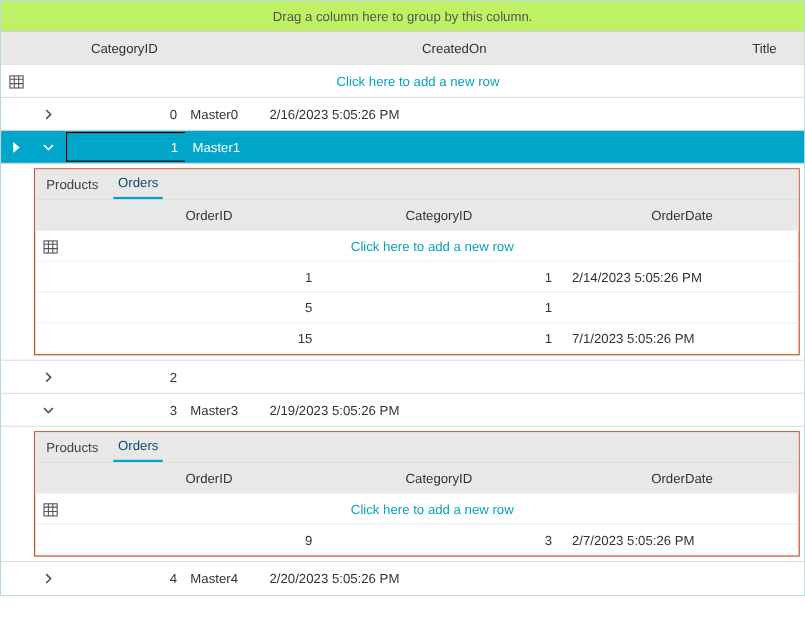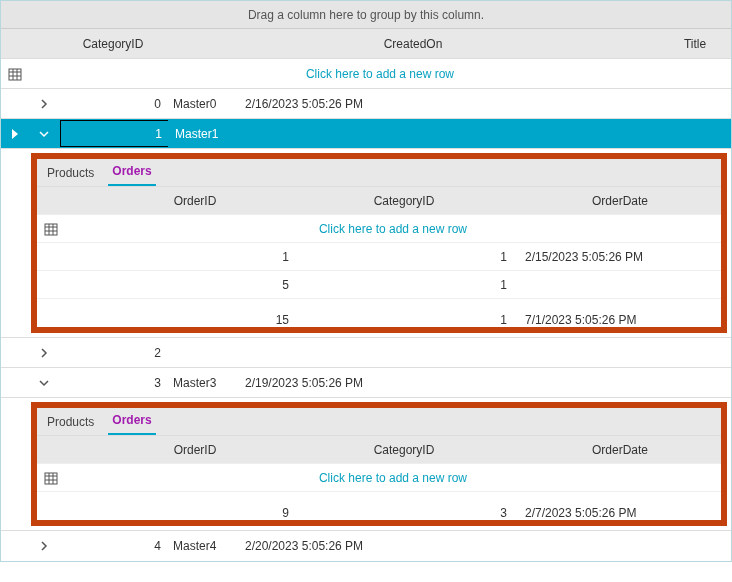--- a/index.html
+++ b/index.html
@@ -1,45 +1,45 @@
 <!DOCTYPE html>
 <html><head>
 <meta charset="utf-8">
 <style>
   * { box-sizing: border-box; }
   body { margin:0; font-family:"Segoe UI",Arial,sans-serif; font-size:12px; color:#333; background:#fff; }
   .grid { border:1px solid #b8d8e0; width:732px; }
-  .group-panel { background:#e5e5e5; border-bottom:1px solid #ccc; text-align:center; height:28px; line-height:28px; color:#555; }
+  .group-panel { background:#bef264; border-bottom:1px solid #ccc; text-align:center; height:28px; line-height:28px; color:#555; }
   .row { display:flex; border-bottom:1px solid #ddd; align-items:stretch; min-height:30px; }
   .header-row { background:#e8e8e8; }
   .cell { display:flex; align-items:center; padding:0 6px; overflow:hidden; white-space:nowrap; }
   .c-ind { width:28px; justify-content:center; flex:0 0 28px; }
   .c-exp { width:30px; justify-content:center; flex:0 0 30px; }
   .c-cat { width:108px; justify-content:flex-end; flex:0 0 108px; }
   .c-title{ width:72px; flex:0 0 72px; }
   .c-date { flex:1; }
   .header-row .cell { justify-content:center; color:#333; font-weight:400; }
   .add-row { color:#0aa2c0; background:#fff; }
   .add-row .add-text { flex:1; text-align:center; display:flex; justify-content:center; align-items:center; }
   .selected { background:#00a6c9; color:#fff; }
   .selected .cell { border-right:0; }
   .cursor-cell { border:1px solid #000; margin:1px; align-self:stretch; }
   svg { display:block; }
   .icon-exp svg { width:12px; height:12px; }
   .icon-ind svg { width:10px; height:12px; }
   .icon-col svg { width:14px; height:14px; }
 
   .nested { padding:4px 4px 4px 30px; border-bottom:1px solid #ddd; }
-  .nested-panel { border:6px solid #c2410c; background:#fff; }
+  .nested-panel { border:1px solid #c2410c; background:#fff; }
   .tabs { background:#e8e8e8; border-bottom:1px solid #ddd; display:flex; padding:4px 6px 0 6px; gap:10px; height:28px; align-items:flex-end; }
   .tab { padding:4px 4px 6px 4px; color:#444; cursor:pointer; }
-  .tab.active { color:#a21caf; border-bottom:2px solid #00a6c9;font-weight:bold; }
+  .tab.active { color:#0c4a6e; border-bottom:2px solid #00a6c9; }
 
   .nrow { display:flex; border-bottom:1px solid #eee; min-height:28px; align-items:stretch; }
-  .nrow:last-child { border-bottom:0;align-items:flex-end; }
+  .nrow:last-child { border-bottom:0; }
   .ncell { display:flex; align-items:center; padding:0 6px; }
   .n-ind { width:28px; justify-content:center; flex:0 0 28px; }
   .n-exp { width:30px; flex:0 0 30px; }
   .n-oid { width:200px; justify-content:flex-end; flex:0 0 200px; }
   .n-cat { width:218px; justify-content:flex-end; flex:0 0 218px; }
   .n-date{ flex:1; padding-left:12px; }
   .n-header { background:#e8e8e8; }
   .n-header .ncell { justify-content:center; color:#333; }
   .n-add { color:#0aa2c0; }
   .n-add .n-text { flex:1; justify-content:center; display:flex; align-items:center; }
@@ -121,21 +121,21 @@
               <line x1="1" y1="9" x2="13" y2="9" stroke="#555"></line>
             </svg>
         </div>
         <div class="n-text">Click here to add a new row</div>
       </div>
       <div class="nrow">
         <div class="ncell n-ind"></div>
           <div class="ncell n-exp"></div>
         <div class="ncell n-oid">1</div>
         <div class="ncell n-cat">1</div>
-        <div class="ncell n-date">2/15/2023 5:05:26 PM</div>
+        <div class="ncell n-date">2/14/2023 5:05:26 PM</div>
       </div>
       <div class="nrow">
         <div class="ncell n-ind"></div>
           <div class="ncell n-exp"></div>
         <div class="ncell n-oid">5</div>
         <div class="ncell n-cat">1</div>
       </div>
       <div class="nrow">
         <div class="ncell n-ind"></div>
           <div class="ncell n-exp"></div>

